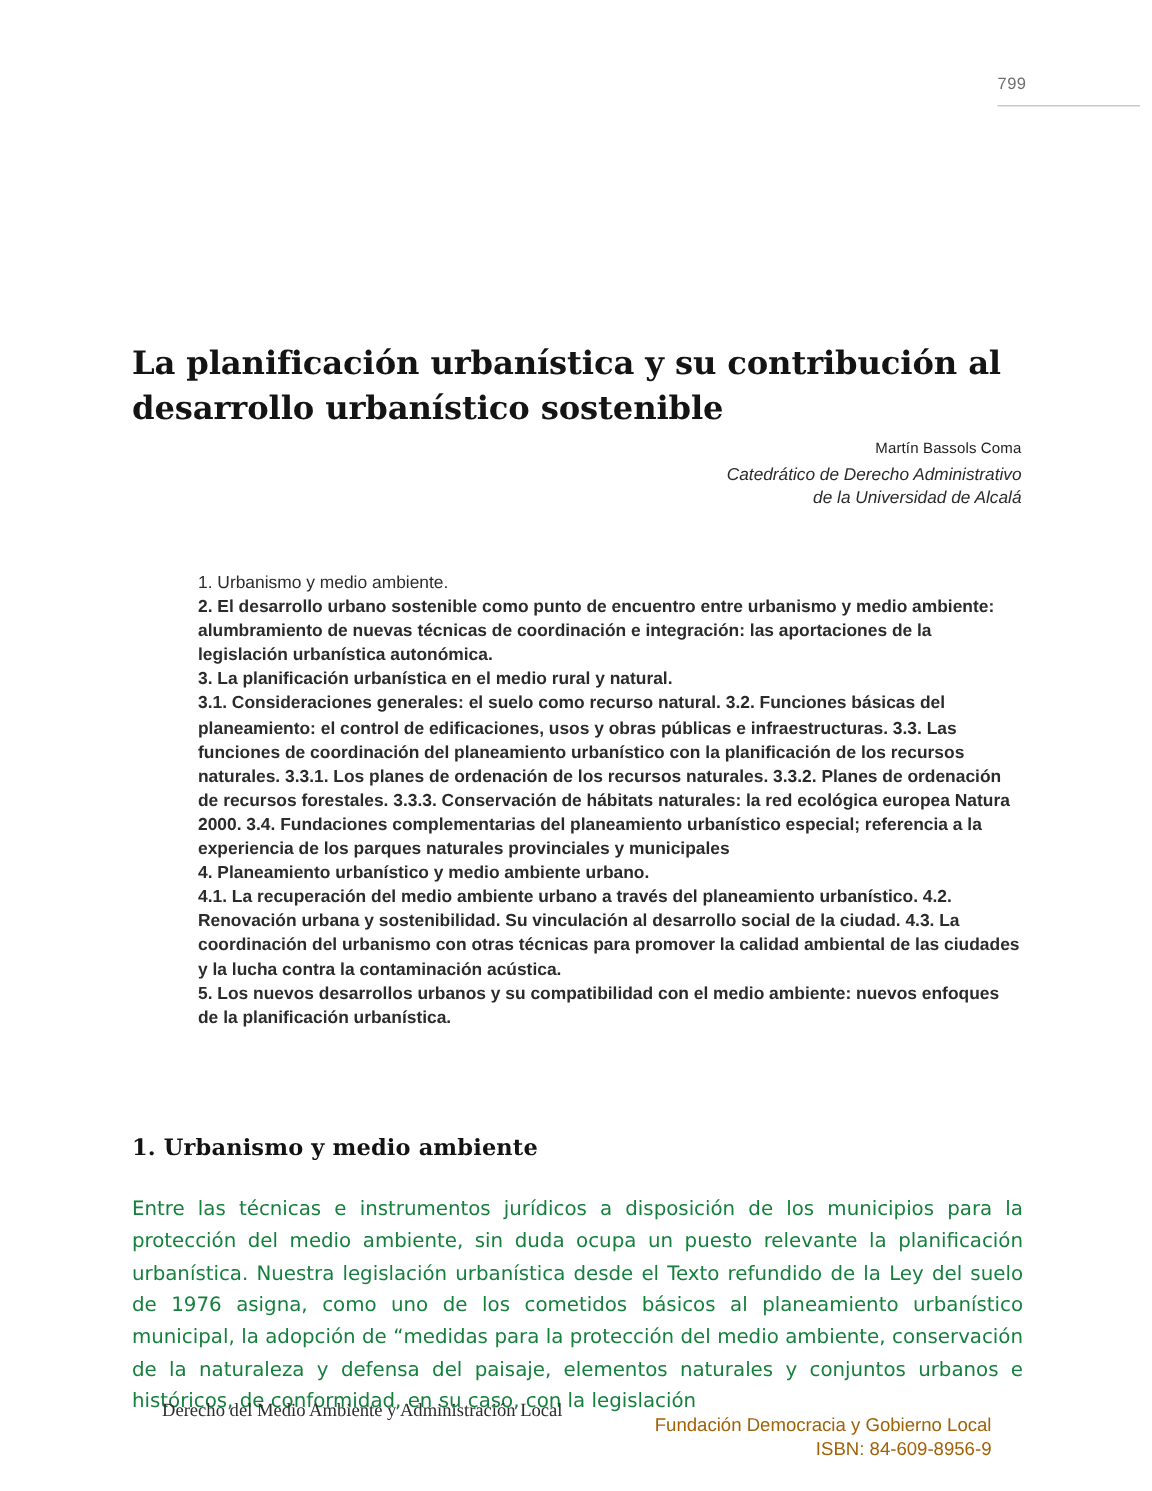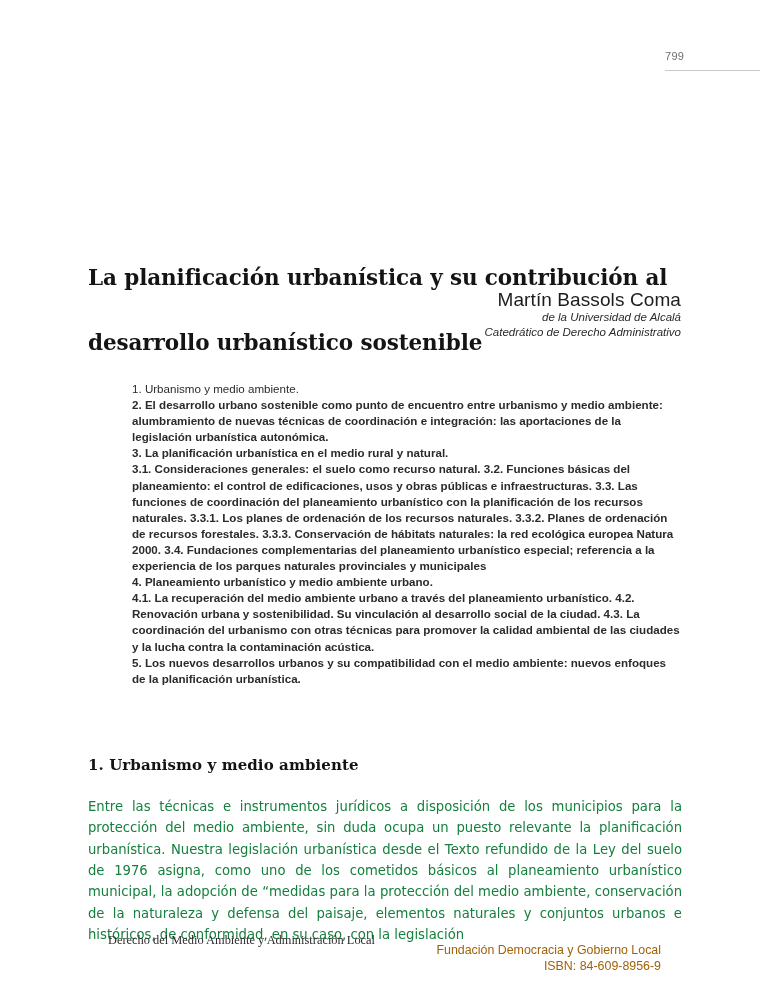--- a/index.html
+++ b/index.html
@@ -49,33 +49,33 @@
     left: 88px;
     top: 214px;
     width: 600px;
     font-family: "DejaVu Serif", "Liberation Serif", serif;
     font-weight: bold;
     font-size: 21.5px;
     line-height: 30px;
     letter-spacing: -0.1px;
     color: #141414;
   }
-  .doc-title .tline { display: block; margin-top: 35px; }
+  .doc-title .tline { display: block; }
 
   
   .author-block {
     position: absolute;
     right: 87px;
     top: 291px;
     width: 420px;
     text-align: right;
   }
   .author-name {
     font-family: "Liberation Sans", sans-serif;
-    font-size: 19px;
+    font-size: 10px;
     line-height: 17px;
     color: #1d1d1d;
     letter-spacing: .1px;
   }
   .author-role {
     font-family: "Liberation Sans", sans-serif;
     font-style: italic;
     font-size: 11.5px;
     line-height: 14.5px;
     color: #2a2a2a;
@@ -168,22 +168,22 @@
   </div>
 
   <h1 class="doc-title">
     <span class="tline">La planificación urbanística y su contribución al</span>
     <span class="tline">desarrollo urbanístico sostenible</span>
   </h1>
 
   <div class="author-block">
     <div class="author-name">Martín Bassols Coma</div>
     <div class="author-role">
+      <span class="rline">Catedrático de Derecho Administrativo</span>
       <span class="rline">de la Universidad de Alcalá</span>
-      <span class="rline">Catedrático de Derecho Administrativo</span>
     </div>
   </div>
 
   <div class="toc-block">
     <span class="toc-entry">1. Urbanismo y medio ambiente.</span>
     <span class="toc-entry">2. El desarrollo urbano sostenible como punto de encuentro entre urbanismo y medio ambiente: alumbramiento de nuevas técnicas de coordinación e integración: las aportaciones de la legislación urbanística autonómica.</span>
     <span class="toc-entry">3. La planificación urbanística en el medio rural y natural.</span>
     <span class="toc-entry">3.1. Consideraciones generales: el suelo como recurso natural. 3.2. Funciones básicas del planeamiento: el control de edificaciones, usos y obras públicas e infraestructuras. 3.3. Las funciones de coordinación del planeamiento urbanístico con la planificación de los recursos naturales. 3.3.1. Los planes de ordenación de los recursos naturales. 3.3.2. Planes de ordenación de recursos forestales. 3.3.3. Conservación de hábitats naturales: la red ecológica europea Natura 2000. 3.4. Fundaciones complementarias del planeamiento urbanístico especial; referencia a la experiencia de los parques naturales provinciales y municipales</span>
     <span class="toc-entry">4. Planeamiento urbanístico y medio ambiente urbano.</span>
     <span class="toc-entry">4.1. La recuperación del medio ambiente urbano a través del planeamiento urbanístico. 4.2. Renovación urbana y sostenibilidad. Su vinculación al desarrollo social de la ciudad. 4.3. La coordinación del urbanismo con otras técnicas para promover la calidad ambiental de las ciudades y la lucha contra la contaminación acústica.</span>

